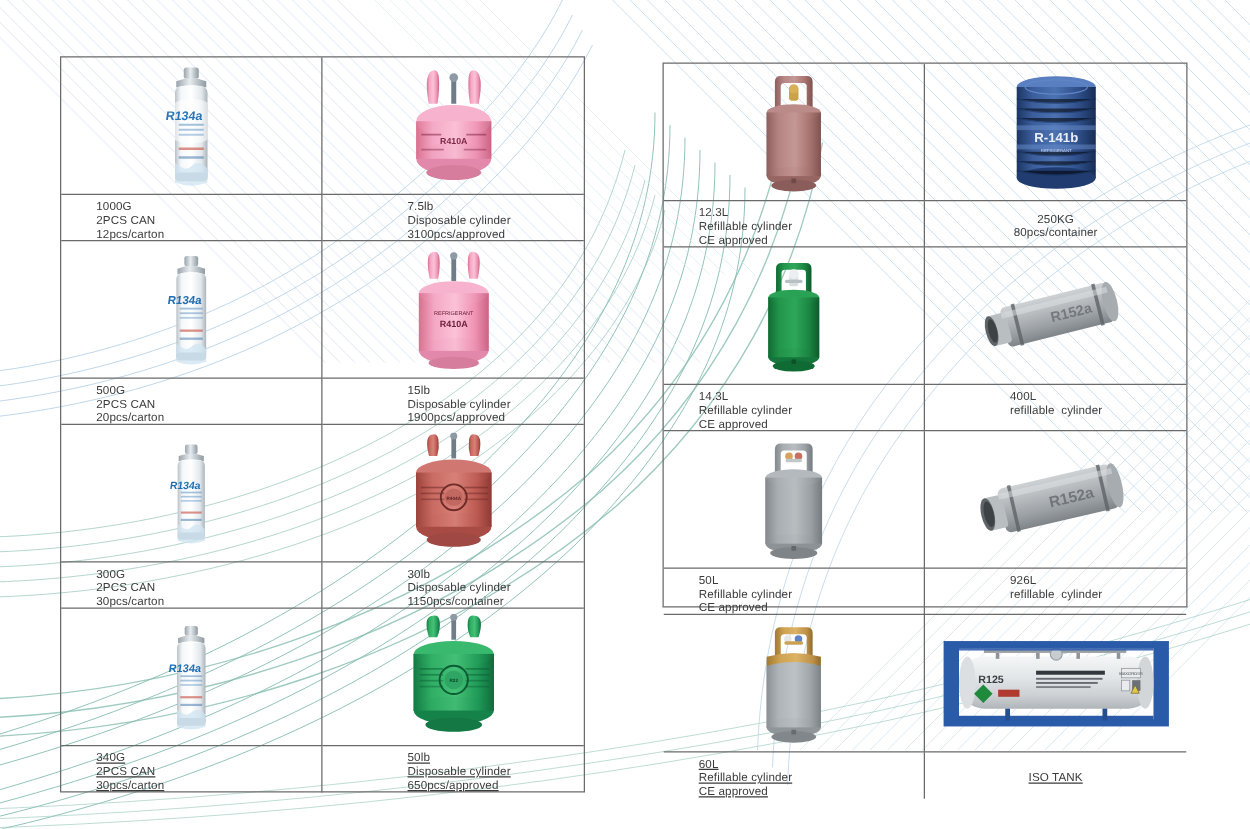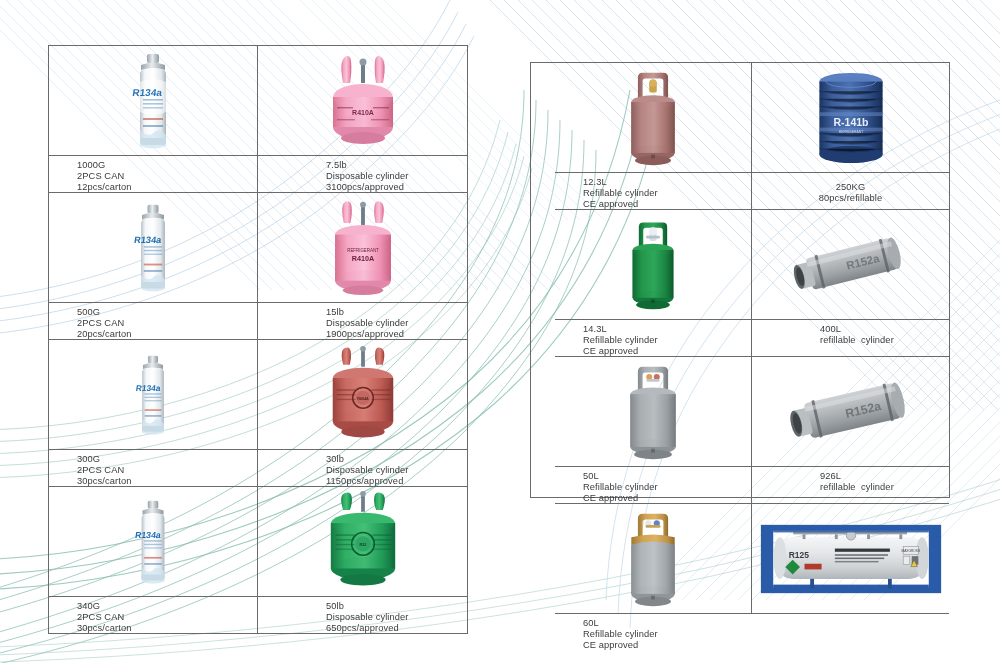--- a/index.html
+++ b/index.html
@@ -13,38 +13,38 @@
   .bg-waves{position:absolute;inset:0;z-index:0;}
   .content{position:absolute;inset:0;z-index:2;}
 
   .table{
     position:absolute;
     border:1px solid #6a6a6a;
     box-sizing:border-box;
     background:transparent;
   }
   #left-table{left:48px;top:45px;width:420px;height:589px;}
-  #right-table{left:530px;top:62px;width:420px;height:436px;padding-left:24px;}
+  #right-table{left:530px;top:50px;width:420px;height:436px;}
 
   .row{display:flex;box-sizing:border-box;}
   .img-row{height:110px;}
   .txt-row{height:37px;}
   #left-table .img-row{height:110px;}
   #left-table .txt-row{height:37px;}
 
   .cell{
     box-sizing:border-box;
     border-right:1px solid #6a6a6a;
     border-bottom:1px solid #6a6a6a;
     width:50%;
     position:relative;
     overflow:hidden;
   }
   .cell:last-child{border-right:none;}
-  .row:last-child .cell{border-bottom:none;}
+  .row:last-child .cell{border-bottom:none;text-decoration:underline;}
 
   .img-cell{display:flex;align-items:center;justify-content:center;}
   .txt-cell{
     padding:4px 0 0 28px;
     font-size:9.3px;
     line-height:11.2px;
     color:#3b3b3b;
     letter-spacing:.1px;
     display:flex;
     flex-direction:column;
@@ -404,21 +404,21 @@
       <div class="row txt-row">
         <div class="cell txt-cell">
           <span class="ln">300G</span>
           <span class="ln">2PCS CAN</span>
           <span class="ln">30pcs/carton</span>
 
         </div>
         <div class="cell txt-cell indent2">
           <span class="ln">30lb</span>
           <span class="ln">Disposable cylinder</span>
-          <span class="ln">1150pcs/approved</span>
+          <span class="ln">1150pcs/container</span>
         </div>
       </div>
 
       <div class="row img-row">
         <div class="cell img-cell">
           <svg width="48" height="86" viewBox="0 0 54 98">
             <rect x="21" y="2" width="12" height="9" rx="2" fill="url(#capG)"></rect>
             <path d="M15 13 q12 -5 24 0 l0 5 q-12 -4 -24 0 z" fill="url(#capG)"></path>
             <rect x="14" y="17" width="26" height="76" rx="5" fill="url(#canG)"></rect>
             <rect x="14" y="86" width="26" height="7" rx="3" fill="#b3bcc2"></rect>
@@ -538,21 +538,21 @@
       </div>
 
       <div class="row txt-row">
         <div class="cell txt-cell">
           <span class="ln">12.3L</span>
           <span class="ln">Refillable cylinder</span>
           <span class="ln">CE approved</span>
         </div>
         <div class="cell txt-cell center">
           <span class="ln">250KG</span>
-          <span class="ln">80pcs/refillable</span>
+          <span class="ln">80pcs/container</span>
         </div>
       </div>
 
       <div class="row img-row">
         <div class="cell img-cell">
           <svg width="62" height="96" viewBox="0 0 70 106">
             <defs>
               <linearGradient id="rgreenG" x1="0" y1="0" x2="1" y2="0">
                 <stop offset="0%" stop-color="#106b33"></stop>
                   <stop offset="22%" stop-color="#22964b"></stop>
@@ -751,17 +751,20 @@
           </svg>
         </div>
       </div>
 
       <div class="row txt-row">
         <div class="cell txt-cell">
           <span class="ln">60L</span>
           <span class="ln">Refillable cylinder</span>
           <span class="ln">CE approved</span>
         </div>
+        <div class="cell txt-cell center">
+          <span class="ln">ISO TANK</span>
+        </div>
       </div>
     </div>
 
   </div>
 </div>
 
 </body></html>

